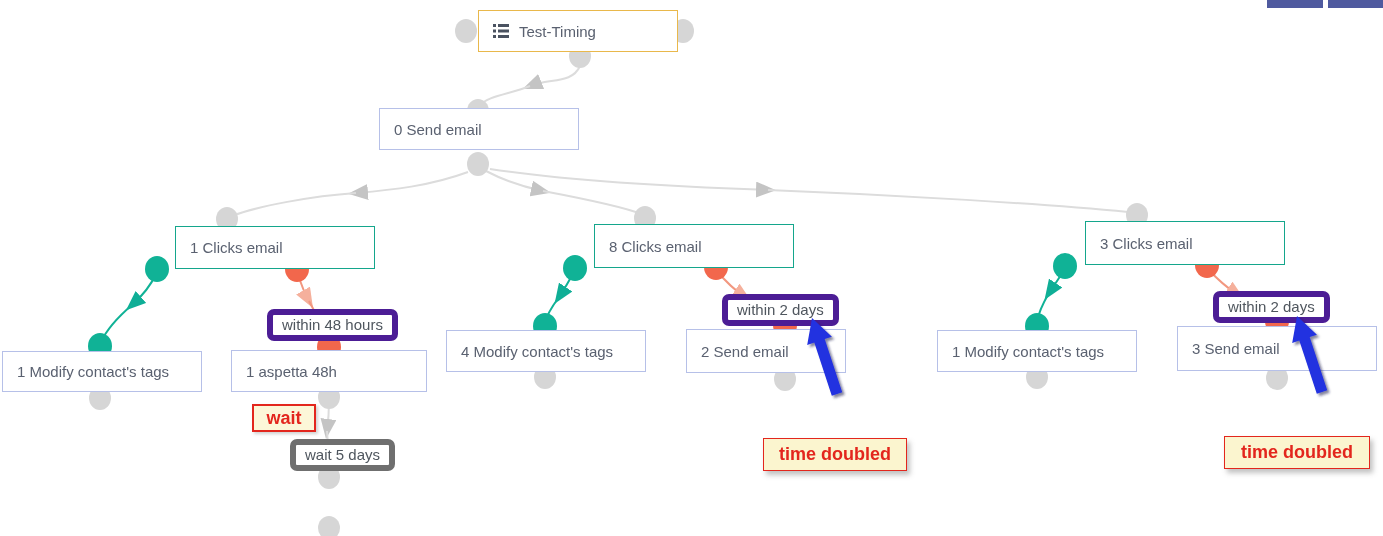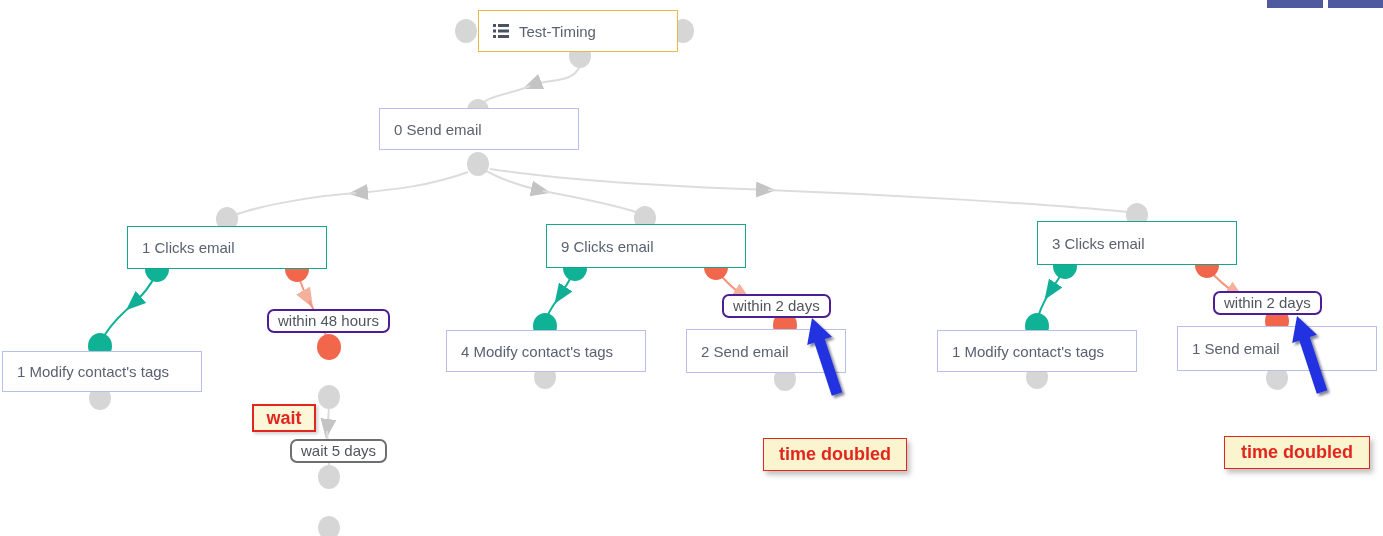--- a/index.html
+++ b/index.html
@@ -29,26 +29,26 @@
     position:absolute;width:22px;height:24px;border-radius:50%;
     background:var(--anchor-gray);z-index:2;
   }
   .anchor.green{background:var(--green-dot);width:24px;height:26px;}
   .anchor.red{background:var(--red-dot);width:24px;height:26px;}
   .node{
     position:absolute;background:#fff;border:1px solid var(--action-border);
     border-radius:0;z-index:3;display:flex;align-items:center;
     font-size:15px;color:var(--node-text);padding-left:14px;box-sizing:border-box;
   }
-  .node.decision{border-color:var(--decision-border);}
+  .node.decision{border-color:var(--decision-border);margin-left:48px;}
   .node.source{border-color:var(--source-border);}
   .node .nlabel{white-space:nowrap;}
   .licon{display:inline-block;margin-right:10px;line-height:0;}
   .edge-label{
-    position:absolute;background:#fff;border:2px solid #4c1d95;border-radius:7px;
+    position:absolute;background:#fff;border:6px solid #4c1d95;border-radius:7px;
     font-size:15px;color:var(--label-text);padding:1px 9px 2px;z-index:4;white-space:nowrap;
     box-sizing:border-box;
   }
   .callout{
     position:absolute;background:var(--annot-bg);border:2px solid var(--annot-red);
     color:var(--annot-red);font-weight:bold;z-index:5;display:flex;align-items:center;
     justify-content:center;box-sizing:border-box;
     box-shadow:3px 4px 5px rgba(120,120,120,0.45);
     margin-top:44px;
   }
@@ -163,44 +163,47 @@
   </div>
 
   <div class="node decision" style="left:127px;top:226px;width:200px;height:43px">
     <span class="nlabel">1 Clicks email</span>
   </div>
 
   <div class="node" style="left:2px;top:351px;width:200px;height:41px">
     <span class="nlabel">1 Modify contact's tags</span>
   </div>
 
+  <div class="node" style="left:231px;top:350px;width:196px;height:42px">
+    <span class="nlabel">1 aspetta 48h</span>
+  </div>
 
 
   <div class="node decision" style="left:546px;top:224px;width:200px;height:44px">
-    <span class="nlabel">9 Clicks email</span>
+    <span class="nlabel">8 Clicks email</span>
   </div>
 
   <div class="node" style="left:446px;top:330px;width:200px;height:42px">
     <span class="nlabel">4 Modify contact's tags</span>
   </div>
 
   <div class="node" style="left:686px;top:329px;width:160px;height:44px">
     <span class="nlabel">2 Send email</span>
   </div>
 
   <div class="node decision" style="left:1037px;top:221px;width:200px;height:44px">
     <span class="nlabel">3 Clicks email</span>
   </div>
 
   <div class="node" style="left:937px;top:330px;width:200px;height:42px">
     <span class="nlabel">1 Modify contact's tags</span>
   </div>
 
   <div class="node" style="left:1177px;top:326px;width:200px;height:45px">
-    <span class="nlabel">1 Send email</span>
+    <span class="nlabel">3 Send email</span>
   </div>
 
   <div class="edge-label" style="left:267px;top:309px">within 48 hours</div>
   <div class="edge-label" style="left:290px;top:439px;border-color:#6f6f6f">wait 5 days</div>
   <div class="edge-label" style="left:722px;top:294px">within 2 days</div>
   <div class="edge-label" style="left:1213px;top:291px">within 2 days</div>
 
   <div class="callout wait-overlay" style="left:252px;top:360px;width:64px;height:28px">wait</div>
   <div class="callout time-doubled" style="left:763px;top:394px;width:144px;height:33px">time doubled</div>
   <div class="callout time-doubled" style="left:1224px;top:392px;width:146px;height:33px">time doubled</div>

